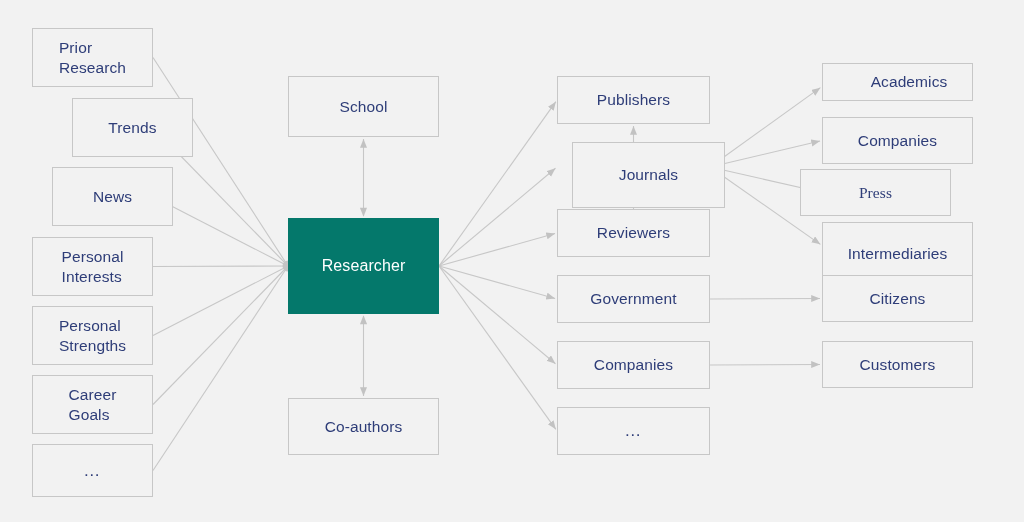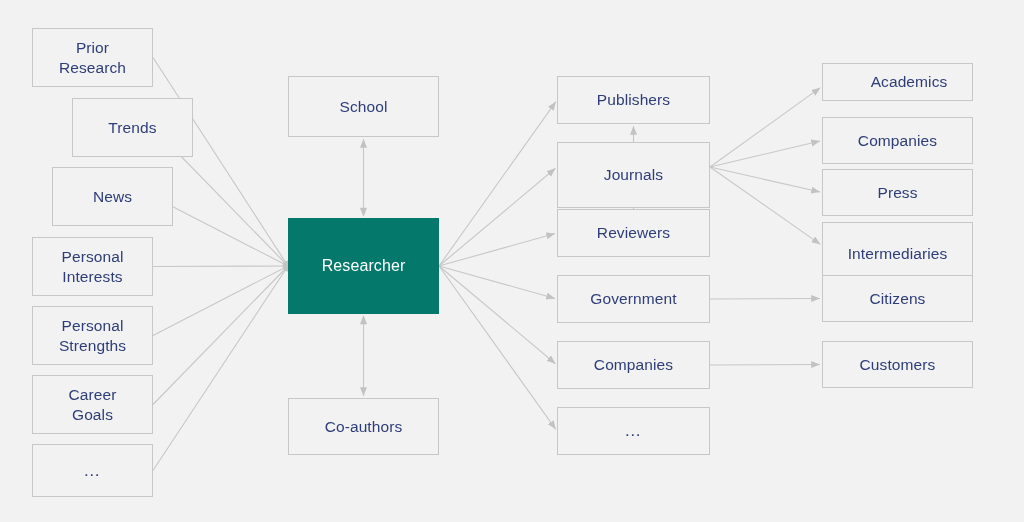--- a/index.html
+++ b/index.html
@@ -25,21 +25,20 @@
     top: 0;
     width: 1024px;
     height: 522px;
   }
   .node {
     position: absolute;
     box-sizing: border-box;
     display: flex;
     align-items: center;
     justify-content: center;
-    text-align: center;
     border: 1px solid #c7c7c7;
     background: #f2f2f2;
     color: #2e3d78;
     font-size: 15.5px;
     line-height: 1.25;
     letter-spacing: 0.1px;
     font-family: "Liberation Sans", sans-serif;
   }
   .node.accent {
     background: #04786b;
@@ -130,42 +129,42 @@
       </div>
       <div class="node accent" style="left: 288px; top: 218px; width: 151px; height: 96px;">
         <span class="label">Researcher</span>
       </div>
       <div class="node" style="left: 288px; top: 398px; width: 151px; height: 57px;">
         <span class="label">Co-authors</span>
       </div>
       <div class="node" style="left: 557px; top: 76px; width: 153px; height: 48px;">
         <span class="label">Publishers</span>
       </div>
-      <div class="node" style="left: 557px; top: 142px; width: 153px; height: 66px;">
+      <div class="node" style="left: 572px; top: 142px; width: 153px; height: 66px;">
         <span class="label">Journals</span>
       </div>
       <div class="node" style="left: 557px; top: 209px; width: 153px; height: 48px;">
         <span class="label">Reviewers</span>
       </div>
       <div class="node" style="left: 557px; top: 275px; width: 153px; height: 48px;">
         <span class="label">Government</span>
       </div>
       <div class="node" style="left: 557px; top: 341px; width: 153px; height: 48px;">
         <span class="label">Companies</span>
       </div>
       <div class="node ellipsis" style="left: 557px; top: 407px; width: 153px; height: 48px;">
         <span class="label">…</span>
       </div>
       <div class="node" style="left: 822px; top: 63px; width: 151px; height: 38px; padding-left: 23px;">
         <span class="label">Academics</span>
       </div>
       <div class="node" style="left: 822px; top: 117px; width: 151px; height: 47px;">
         <span class="label">Companies</span>
       </div>
-      <div class="node" style="left: 822px; top: 169px; width: 151px; height: 47px;">
+      <div class="node" style="left: 800px; top: 169px; width: 151px; height: 47px; font-family: Liberation Serif, serif;">
         <span class="label">Press</span>
       </div>
       <div class="node" style="left: 822px; top: 222px; width: 151px; height: 64px;">
         <span class="label">Intermediaries</span>
       </div>
       <div class="node" style="left: 822px; top: 275px; width: 151px; height: 47px;">
         <span class="label">Citizens</span>
       </div>
       <div class="node" style="left: 822px; top: 341px; width: 151px; height: 47px;">
         <span class="label">Customers</span>

